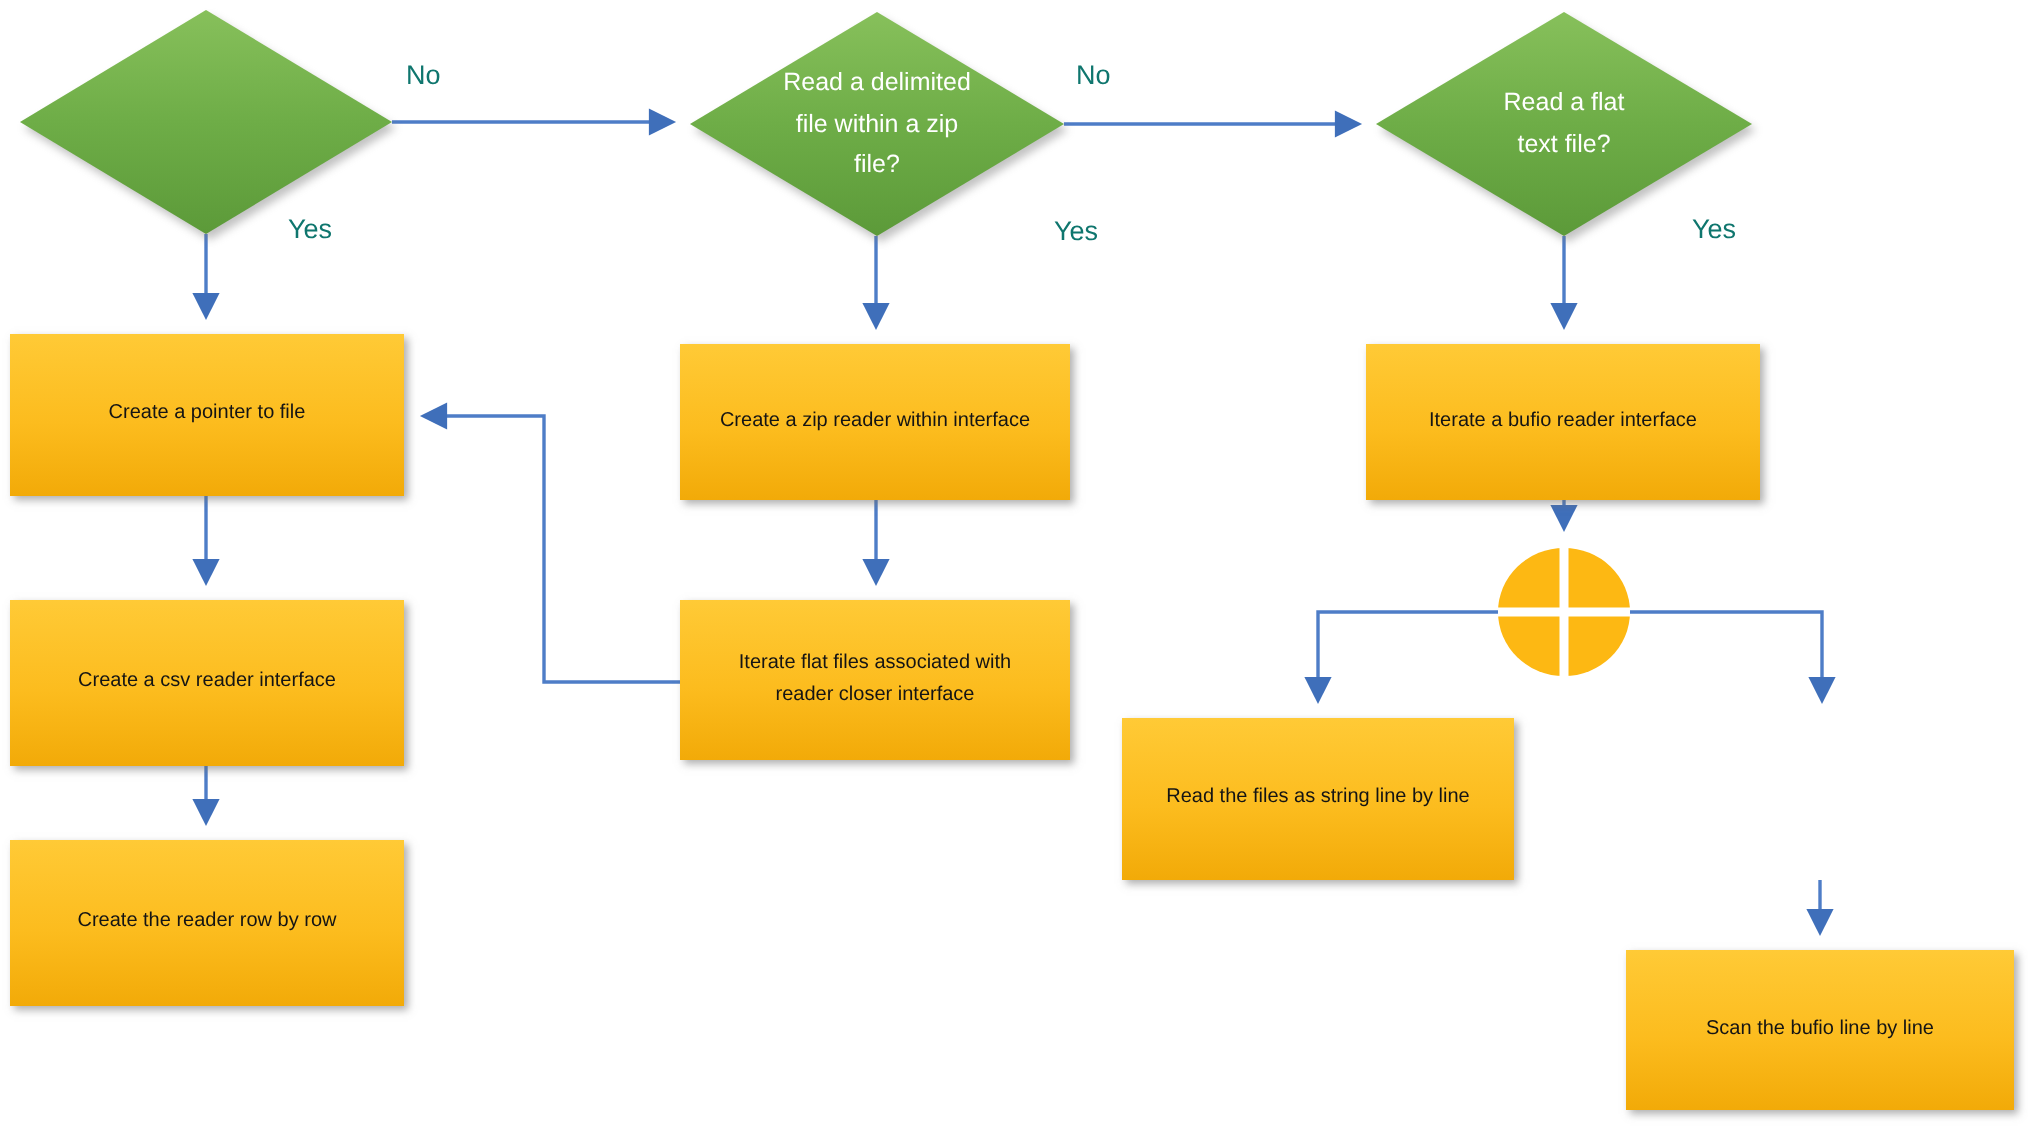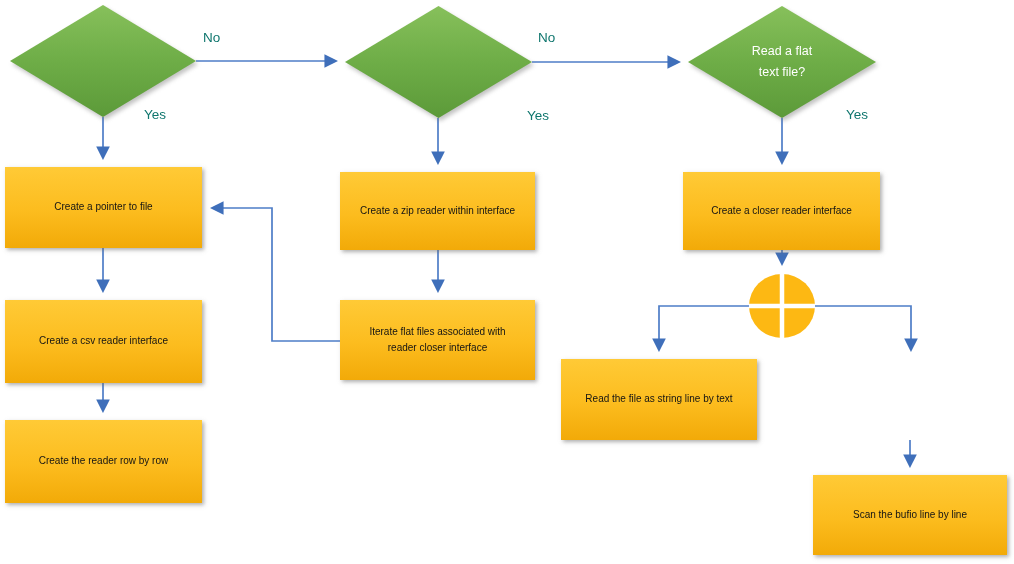--- a/index.html
+++ b/index.html
@@ -62,20 +62,21 @@
       <path d="M782,274 V338 M749,306 H815" stroke="#ffffff" stroke-width="4.5" fill="none"></path>
     </g>
   </svg>
 
   <div class="node diamond" style="left:10px;top:5px;width:186px;height:112px">
     <div class="diamond-shape"></div>
   </div>
 
   <div class="node diamond" style="left:345px;top:6px;width:187px;height:112px">
     <div class="diamond-shape"></div>
+    <span class="lbl" style="width:98px">Read a delimited file within a zip file?</span>
   </div>
 
   <div class="node diamond" style="left:688px;top:6px;width:188px;height:112px">
     <div class="diamond-shape"></div>
     <span class="lbl" style="width:80px">Read a flat text file?</span>
   </div>
 
   <div class="node process" style="left:5px;top:167px;width:197px;height:81px">
     <span class="lbl">Create a pointer to file</span>
   </div>
@@ -87,24 +88,24 @@
   </div>
 
   <div class="node process" style="left:340px;top:172px;width:195px;height:78px">
     <span class="lbl">Create a zip reader within interface</span>
   </div>
   <div class="node process" style="left:340px;top:300px;width:195px;height:80px">
     <span class="lbl">Iterate flat files associated with reader closer interface</span>
   </div>
 
   <div class="node process" style="left:683px;top:172px;width:197px;height:78px">
-    <span class="lbl">Create a closer reader interface</span>
+    <span class="lbl">Iterate a bufio reader interface</span>
   </div>
   <div class="node process" style="left:561px;top:359px;width:196px;height:81px">
-    <span class="lbl">Read the file as string line by text</span>
+    <span class="lbl">Read the files as string line by line</span>
   </div>
   <div class="node process" style="left:813px;top:475px;width:194px;height:80px">
     <span class="lbl">Scan the bufio line by line</span>
   </div>
 
   <span class="edge-label" style="left:203px;top:30px">No</span>
   <span class="edge-label" style="left:144px;top:107px">Yes</span>
   <span class="edge-label" style="left:538px;top:30px">No</span>
   <span class="edge-label" style="left:527px;top:108px">Yes</span>
   <span class="edge-label" style="left:846px;top:107px">Yes</span>

